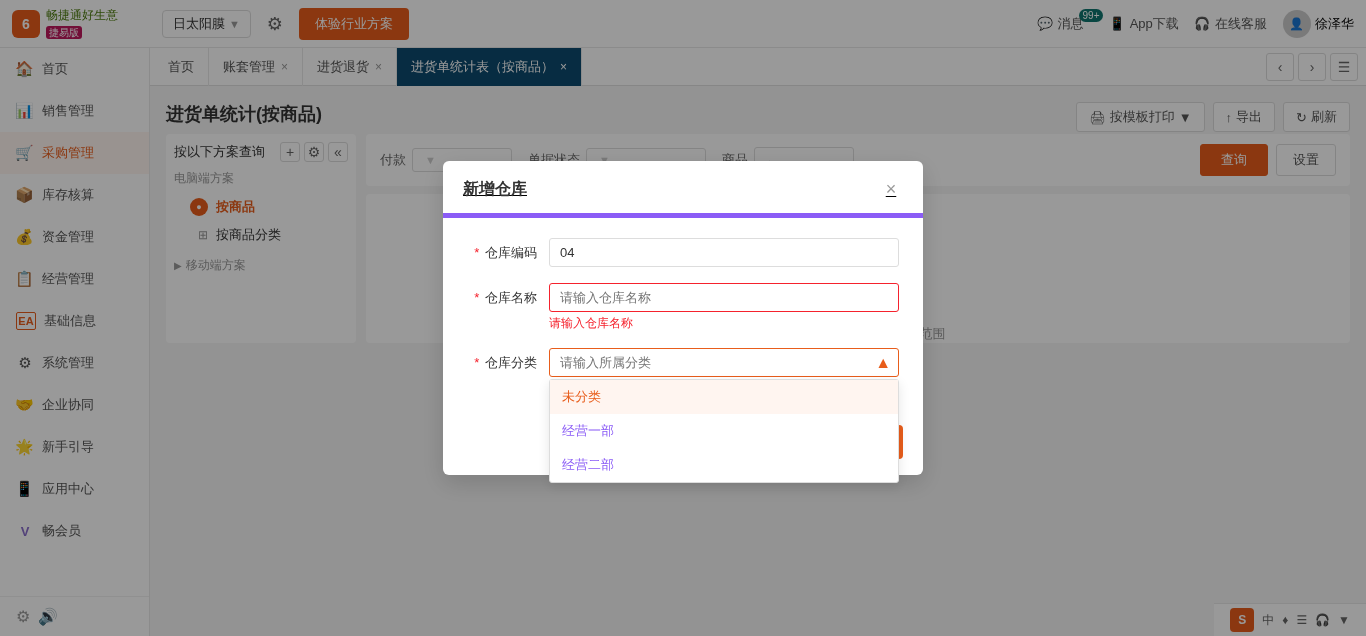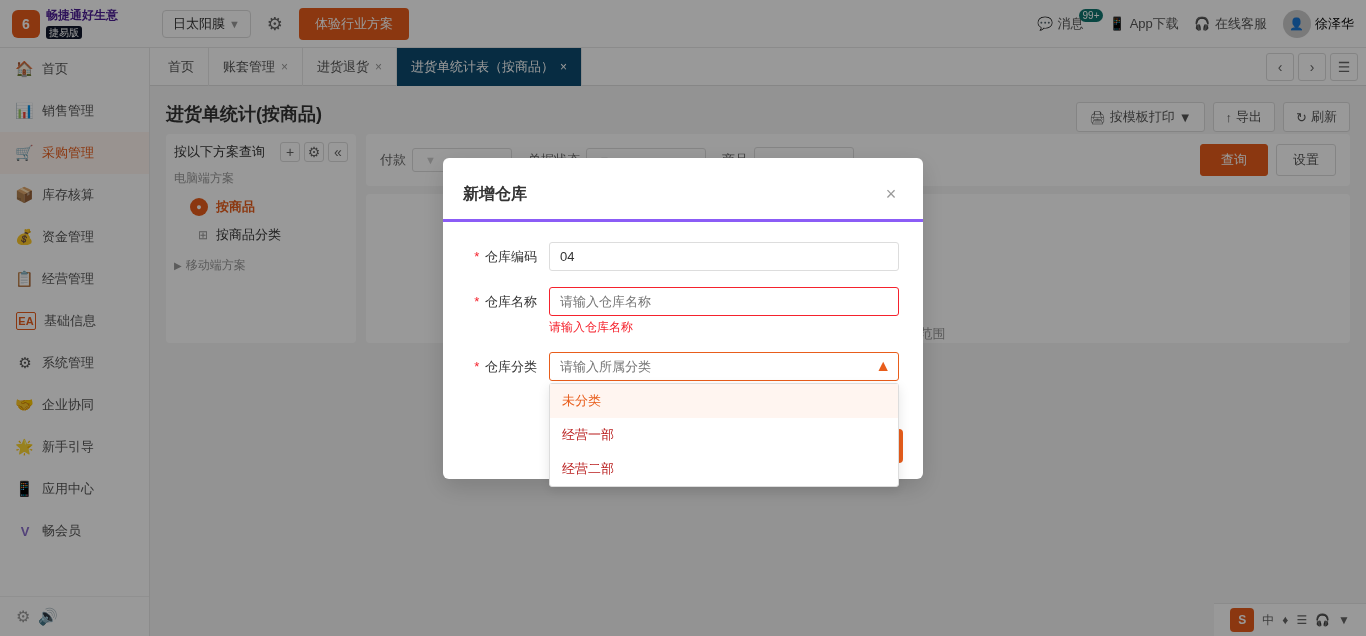--- a/index.html
+++ b/index.html
@@ -2,21 +2,21 @@
 <html><head>
   <meta charset="utf-8">
   <style>
     * { box-sizing: border-box; margin: 0; padding: 0; }
     body { font-family: 'Microsoft YaHei', Arial, sans-serif; font-size: 13px; background: #f0f0f0; width: 1366px; height: 636px; overflow: hidden; }
 
     
     .topbar { height: 48px; background: #fff; display: flex; align-items: center; padding: 0 12px; border-bottom: 1px solid #e8e8e8; position: relative; z-index: 10; }
     .logo-area { width: 150px; display: flex; align-items: center; gap: 6px; }
     .logo-icon { width: 28px; height: 28px; background: #e85d1b; border-radius: 6px; display: flex; align-items: center; justify-content: center; color: #fff; font-weight: bold; font-size: 14px; }
-    .logo-badge { font-size: 10px; color: #fff; background: #0f172a; border-radius: 3px; padding: 1px 3px; }
+    .logo-badge { font-size: 10px; color: #fff; background: #be185d; border-radius: 3px; padding: 1px 3px; }
     .topbar-center { flex: 1; display: flex; align-items: center; gap: 8px; }
     .store-selector { display: flex; align-items: center; gap: 4px; border: 1px solid #ddd; border-radius: 4px; padding: 4px 10px; background: #fff; cursor: pointer; font-size: 13px; }
     .store-selector span { color: #333; }
     .settings-btn { width: 32px; height: 32px; display: flex; align-items: center; justify-content: center; cursor: pointer; color: #666; font-size: 18px; }
     .experience-btn { background: #e85d1b; color: #fff; border: none; border-radius: 4px; padding: 7px 16px; cursor: pointer; font-size: 13px; }
     .topbar-right { display: flex; align-items: center; gap: 16px; }
     .topbar-right-item { display: flex; align-items: center; gap: 4px; cursor: pointer; color: #555; font-size: 13px; position: relative; }
     .badge { background: #0f766e; color: #fff; font-size: 10px; border-radius: 8px; padding: 1px 4px; position: absolute; top: -6px; right: -10px; white-space: nowrap; }
     .user-area { display: flex; align-items: center; gap: 4px; cursor: pointer; }
     .avatar { width: 28px; height: 28px; border-radius: 50%; background: #ccc; display: flex; align-items: center; justify-content: center; font-size: 12px; color: #fff; }
@@ -54,57 +54,57 @@
     .tree-item { display: flex; align-items: center; gap: 4px; padding: 5px 8px; cursor: pointer; font-size: 13px; color: #333; border-radius: 3px; }
     .tree-icon-circle { width: 18px; height: 18px; border-radius: 50%; background: #e85d1b; display: flex; align-items: center; justify-content: center; color: #fff; font-size: 10px; }
     .add-btn-sm { width: 20px; height: 20px; border: 1px solid #ddd; border-radius: 3px; display: flex; align-items: center; justify-content: center; cursor: pointer; font-size: 14px; color: #666; }
     .panel-controls { display: flex; align-items: center; gap: 4px; margin-bottom: 8px; }
 
     
     .overlay { position: fixed; top: 0; left: 0; width: 100%; height: 100%; background: rgba(0,0,0,0.4); z-index: 100; display: flex; align-items: center; justify-content: center; }
 
     
     .modal { background: #fff; border-radius: 6px; width: 480px; box-shadow: 0 8px 24px rgba(0,0,0,0.15); position: relative; z-index: 101; overflow: visible; }
-    .modal-header { display: flex; align-items: center; justify-content: space-between; padding: 25px 20px 12px; border-bottom: 3px solid #8b5cf6; }
+    .modal-header { display: flex; align-items: center; justify-content: space-between; padding: 16px 20px 12px; border-bottom: 5px solid #8b5cf6; text-decoration: underline; }
     .modal-title { font-size: 16px; font-weight: bold; color: #333; }
     .modal-close { cursor: pointer; color: #999; font-size: 18px; width: 24px; height: 24px; display: flex; align-items: center; justify-content: center; }
     .modal-body { padding: 20px 24px; }
     .form-row { display: flex; align-items: flex-start; gap: 12px; margin-bottom: 16px; }
     .form-label { width: 70px; text-align: right; padding-top: 6px; font-size: 13px; color: #333; flex-shrink: 0; }
     .required { color: #f5222d; margin-right: 2px; }
     .form-control { flex: 1; position: relative; }
     .form-input { width: 100%; border: 1px solid #ddd; border-radius: 3px; padding: 6px 10px; font-size: 13px; color: #333; outline: none; }
     .form-input.error { border-color: #f5222d; }
     .error-msg { color: #f5222d; font-size: 12px; margin-top: 3px; }
     .form-input-with-icon { width: 100%; border: 1px solid #e85d1b; border-radius: 3px; padding: 6px 32px 6px 10px; font-size: 13px; color: #333; outline: none; }
     .input-icon { position: absolute; right: 8px; top: 50%; transform: translateY(-50%); cursor: pointer; color: #e85d1b; font-size: 16px; }
 
     
     .dropdown-wrapper { position: relative; }
     .dropdown-menu { position: absolute; top: calc(100% + 2px); left: 0; width: 100%; background: #fff; border: 1px solid #ddd; border-radius: 3px; box-shadow: 0 4px 12px rgba(0,0,0,0.1); z-index: 200; }
-    .dropdown-item { padding: 8px 12px; cursor: pointer; font-size: 13px; color: #b91c1c; }
+    .dropdown-item { padding: 8px 12px; cursor: pointer; font-size: 13px; color: #8b5cf6; }
     .dropdown-item.selected { background: #fff5f0; color: #e85d1b; }
 
     .modal-footer { display: flex; justify-content: flex-end; gap: 10px; padding: 12px 20px 16px; }
     .btn-save { background: #e85d1b; color: #fff; border: none; border-radius: 4px; padding: 8px 24px; cursor: pointer; font-size: 14px; }
 
     
     .statusbar { position: fixed; bottom: 0; right: 0; display: flex; align-items: center; gap: 8px; padding: 4px 16px; background: #fff; border-top: 1px solid #e8e8e8; font-size: 12px; color: #666; z-index: 50; }
     .status-logo { width: 24px; height: 24px; background: #e85d1b; border-radius: 4px; display: flex; align-items: center; justify-content: center; color: #fff; font-weight: bold; font-size: 12px; }
   </style>
 </head>
 <body>
 
 <div class="topbar">
   <div class="logo-area">
     <div class="logo-icon">
         <span>6</span>
       </div>
     <div>
-      <div style="font-size:12px;color:#4c1d95;font-weight:bold;">畅捷通好生意</div>
+      <div style="font-size:12px;color:#4d7c0f;font-weight:normal;">畅捷通好生意</div>
       <span class="logo-badge">捷易版</span>
     </div>
   </div>
   <div class="topbar-center">
     <div class="store-selector">
       <span>日太阳膜</span>
       <span style="color:#999;font-size:11px;">▼</span>
     </div>
     <div class="settings-btn">
       <span>⚙</span>

